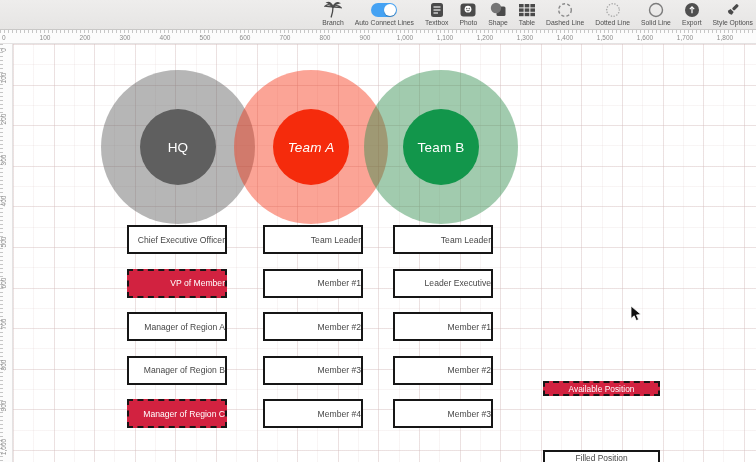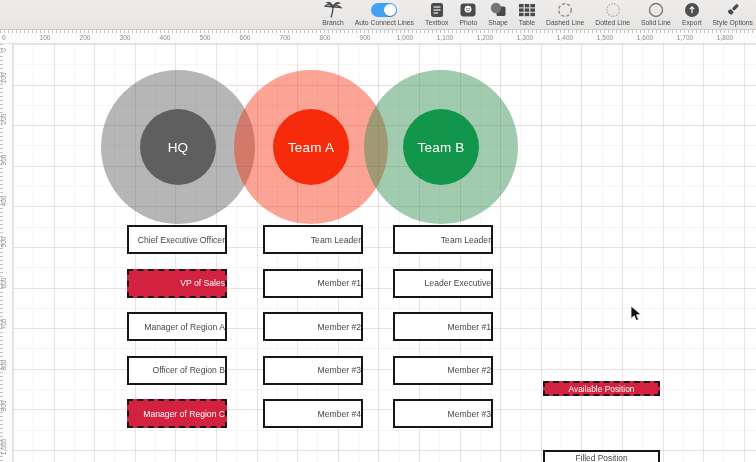--- a/index.html
+++ b/index.html
@@ -248,39 +248,39 @@
   </div>
 
 <div class="canvas">
   <div id="circles-layer">
       <div class="circle" style="left: 88px; top: 26px; width: 154px; height: 154px; background: rgba(96, 96, 96, 0.46);"></div>
       <div class="circle" style="left: 221px; top: 26px; width: 154px; height: 154px; background: rgba(246, 43, 12, 0.43);"></div>
       <div class="circle" style="left: 351px; top: 26px; width: 154px; height: 154px; background: rgba(46, 140, 75, 0.45);"></div>
       <div class="inner-circle" style="left: 127px; top: 65px; width: 76px; height: 76px; background: rgb(95, 95, 95);">
         <span>HQ</span>
       </div>
-      <div class="inner-circle" style="left: 260px; top: 65px; width: 76px; height: 76px; background: rgb(245, 43, 12);">
+      <div class="inner-circle" style="left: 260px; top: 65px; width: 76px; height: 76px; background: rgb(245, 43, 12); font-style: italic;">
         <span>Team A</span>
       </div>
       <div class="inner-circle" style="left: 390px; top: 65px; width: 76px; height: 76px; background: rgb(18, 150, 75);">
         <span>Team B</span>
       </div>
     </div>
   <div id="boxes-layer">
       <div class="pos-box" style="left: 114px; top: 181px;">
         <span>Chief Executive Officer</span>
       </div>
       <div class="pos-box available" style="left: 114px; top: 224.5px;">
-        <span>VP of Sales</span>
+        <span>VP of Member</span>
       </div>
       <div class="pos-box" style="left: 114px; top: 268px;">
         <span>Manager of Region A</span>
       </div>
       <div class="pos-box" style="left: 114px; top: 311.5px;">
-        <span>Officer of Region B</span>
+        <span>Manager of Region B</span>
       </div>
       <div class="pos-box available" style="left: 114px; top: 355px;">
         <span>Manager of Region C</span>
       </div>
       <div class="pos-box" style="left: 250px; top: 181px;">
         <span>Team Leader</span>
       </div>
       <div class="pos-box" style="left: 250px; top: 224.5px;">
         <span>Member #1</span>
       </div>

